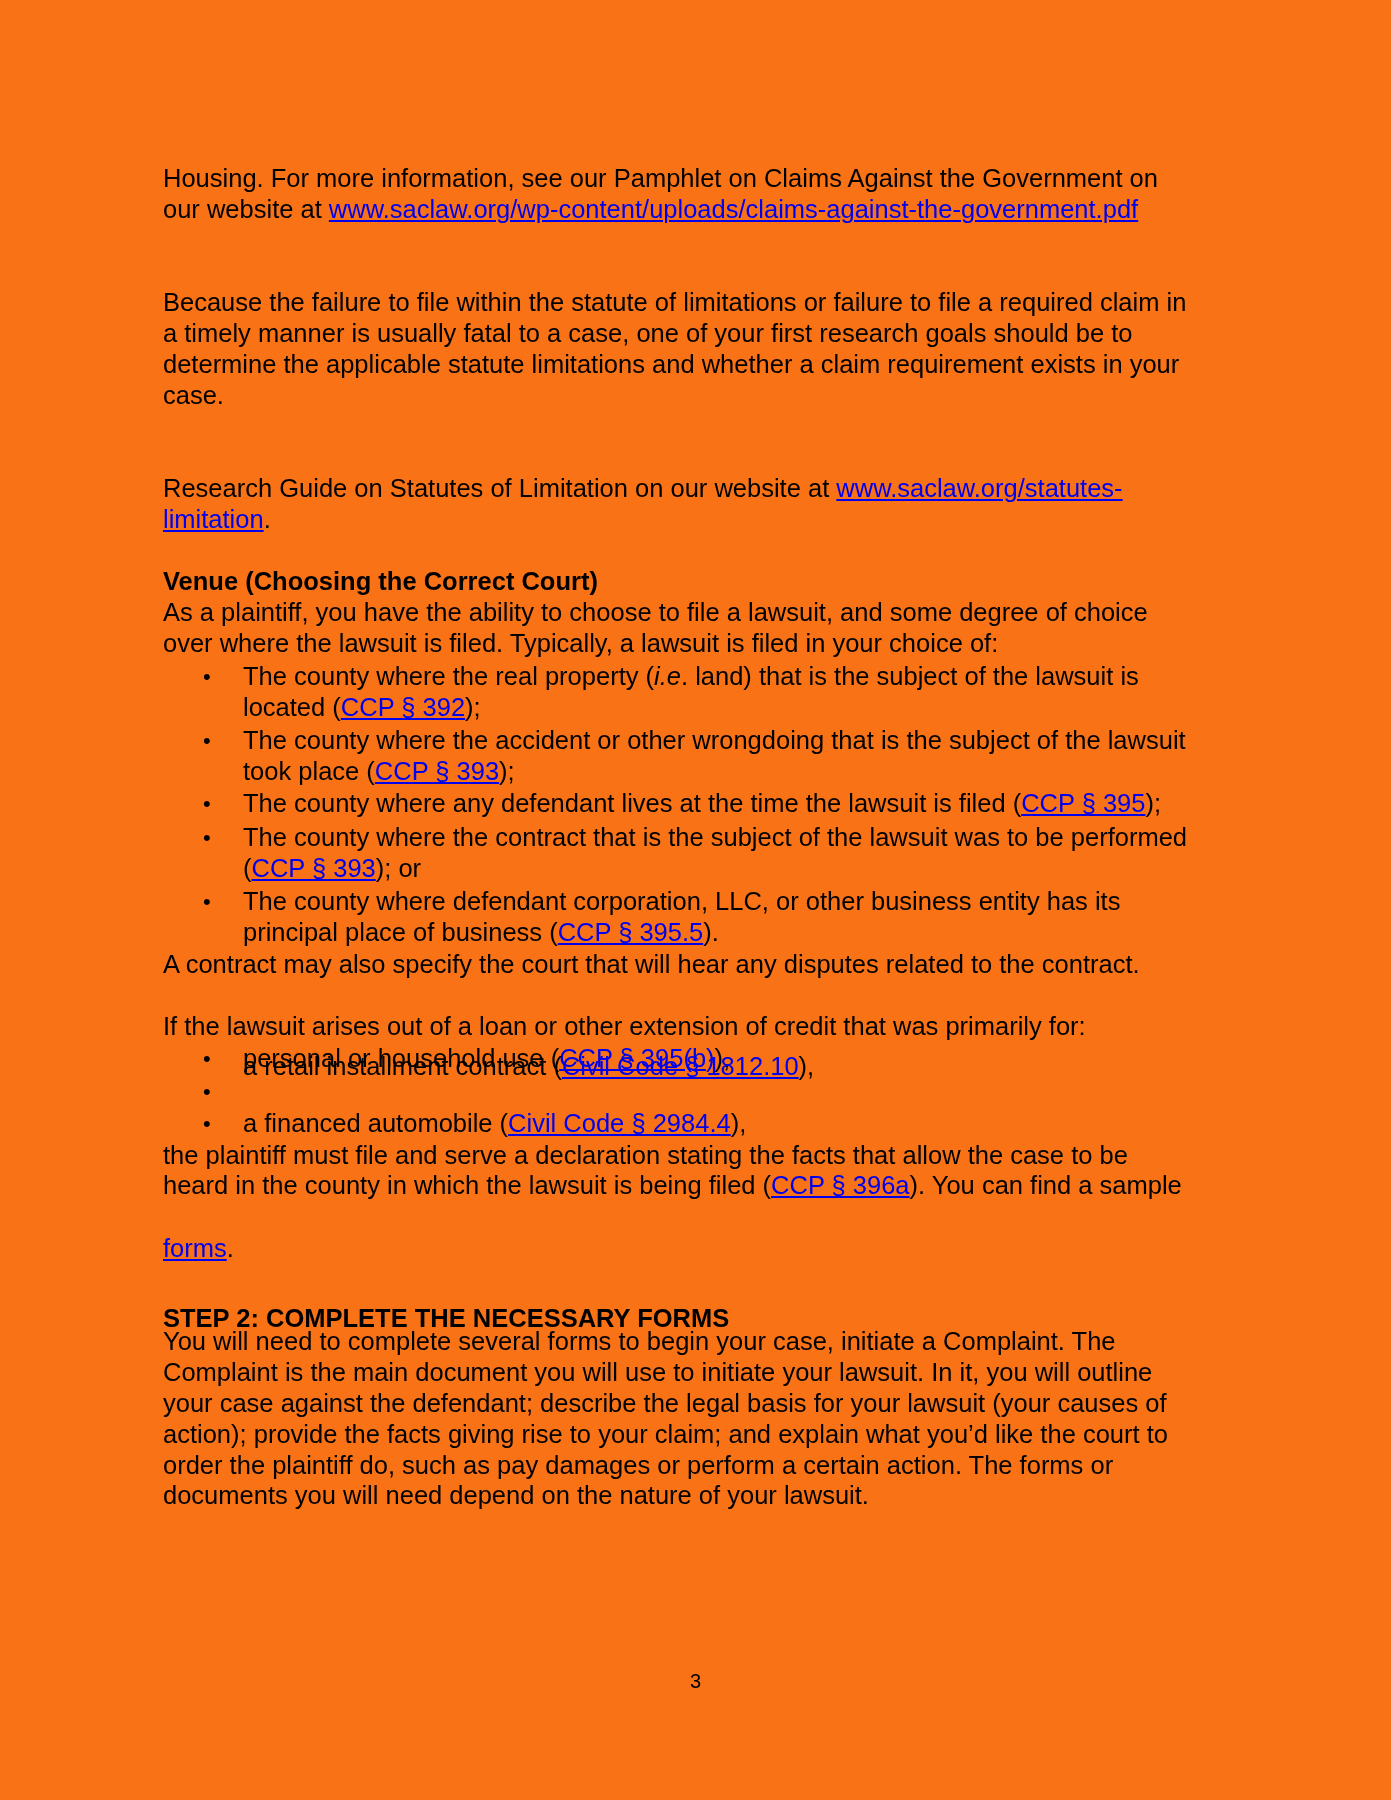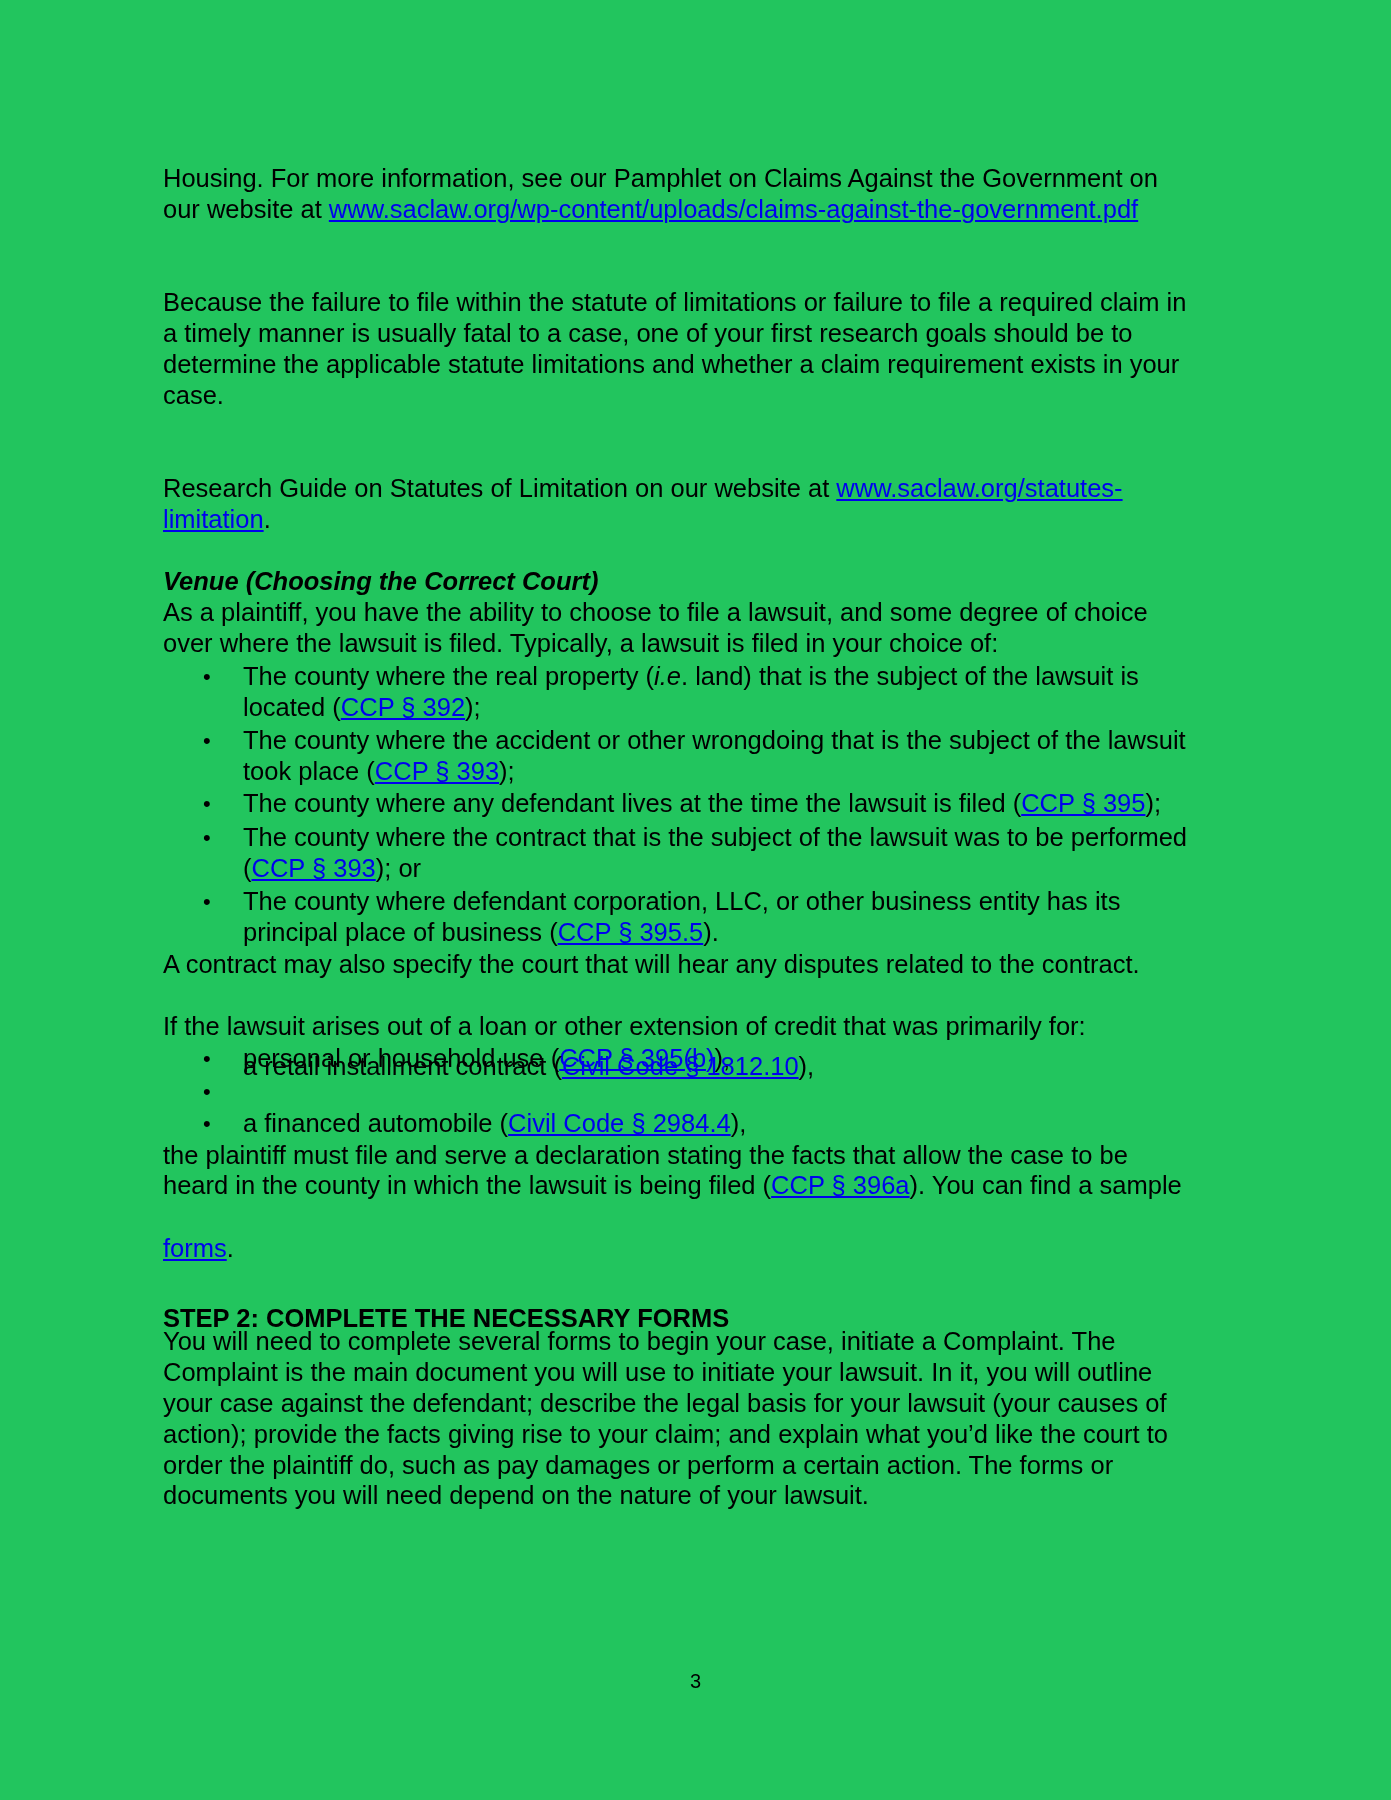--- a/index.html
+++ b/index.html
@@ -1,23 +1,23 @@
 <!DOCTYPE html>
 <html><head>
 <meta charset="utf-8">
 <style>
   html, body { margin: 0; padding: 0; background: #ffffff; }
   body { width: 1391px; height: 1800px; position: relative; overflow: hidden;
          font-family: "Liberation Sans", sans-serif; color: #000; }
-  .page { position: absolute; left: 0; top: 0; width: 1391px; height: 1800px; background: #22c55e; }
+  .page { position: absolute; left: 0; top: 0; width: 1391px; height: 1800px; background: #f97316; }
   .ln { position: absolute; left: 163px; font-size: 25.5px; line-height: 31px; white-space: nowrap; letter-spacing: 0px; }
   .ind { left: 243px; }
   .bul { position: absolute; left: 203px; font-size: 22px; line-height: 31px; }
   a, .lnk { color: #0000ee; text-decoration: underline; text-decoration-thickness: 1.5px; text-underline-offset: 2px; cursor: pointer; }
-  .bi { font-weight: bold; font-style: italic; }
+  .bi { font-weight: bold; }
   .b { font-weight: bold; margin-top: 9px; }
   .i { font-style: italic; }
   .pg { position: absolute; left: 0; width: 1391px; text-align: center; font-size: 20px; top: 1670px; }
 </style>
 </head>
 <body>
 
 <div class="page">
 
   <div class="ln" style="top:163px">Housing. For more information, see our Pamphlet on Claims Against the Government on</div>

